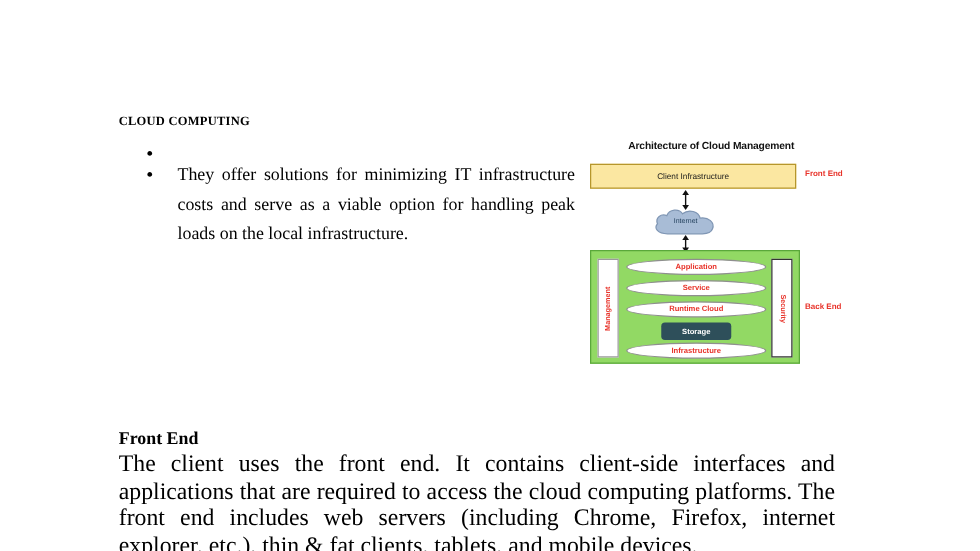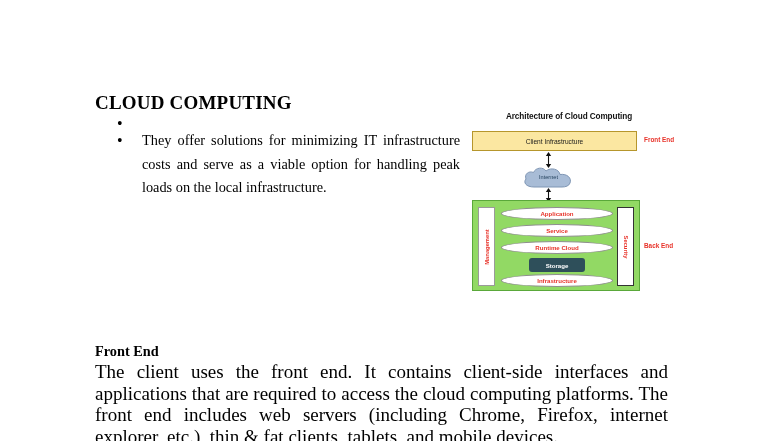--- a/index.html
+++ b/index.html
@@ -23,21 +23,21 @@
     background: #ffffff;
   }
 
   
   .doc-heading {
     position: absolute;
     left: 95px;
     top: 92px;
     font-family: "Liberation Serif", serif;
     font-weight: bold;
-    font-size: 19px;
+    font-size: 10px;
     letter-spacing: 0.2px;
     white-space: nowrap;
   }
 
   .bullet-list {
     position: absolute;
     left: 95px;
     top: 112px;
     width: 365px;
   }
@@ -260,21 +260,21 @@
       <span class="bullet-dot">•</span>
       <span>They offer solutions for minimizing IT infrastructure costs and serve as a viable option for handling peak loads on the local infrastructure.</span>
     </div>
   </div>
 
   <div class="section-heading">Front End</div>
   <div class="section-body">The client uses the front end. It contains client-side interfaces and applications that are required to access the cloud computing platforms.  The front end includes web servers (including Chrome, Firefox, internet explorer, etc.), thin &amp; fat clients, tablets, and mobile devices.</div>
 
   <div class="diagram">
 
-    <div class="diagram-title">Architecture of Cloud Computing</div>
+    <div class="diagram-title">Architecture of Cloud Management</div>
 
     <div class="client-box">
       <span>Client Infrastructure</span>
     </div>
 
     <div class="front-end-label">Front End</div>
 
     <div class="back-end-label">Back End</div>
 
     <div class="arrow-top">

